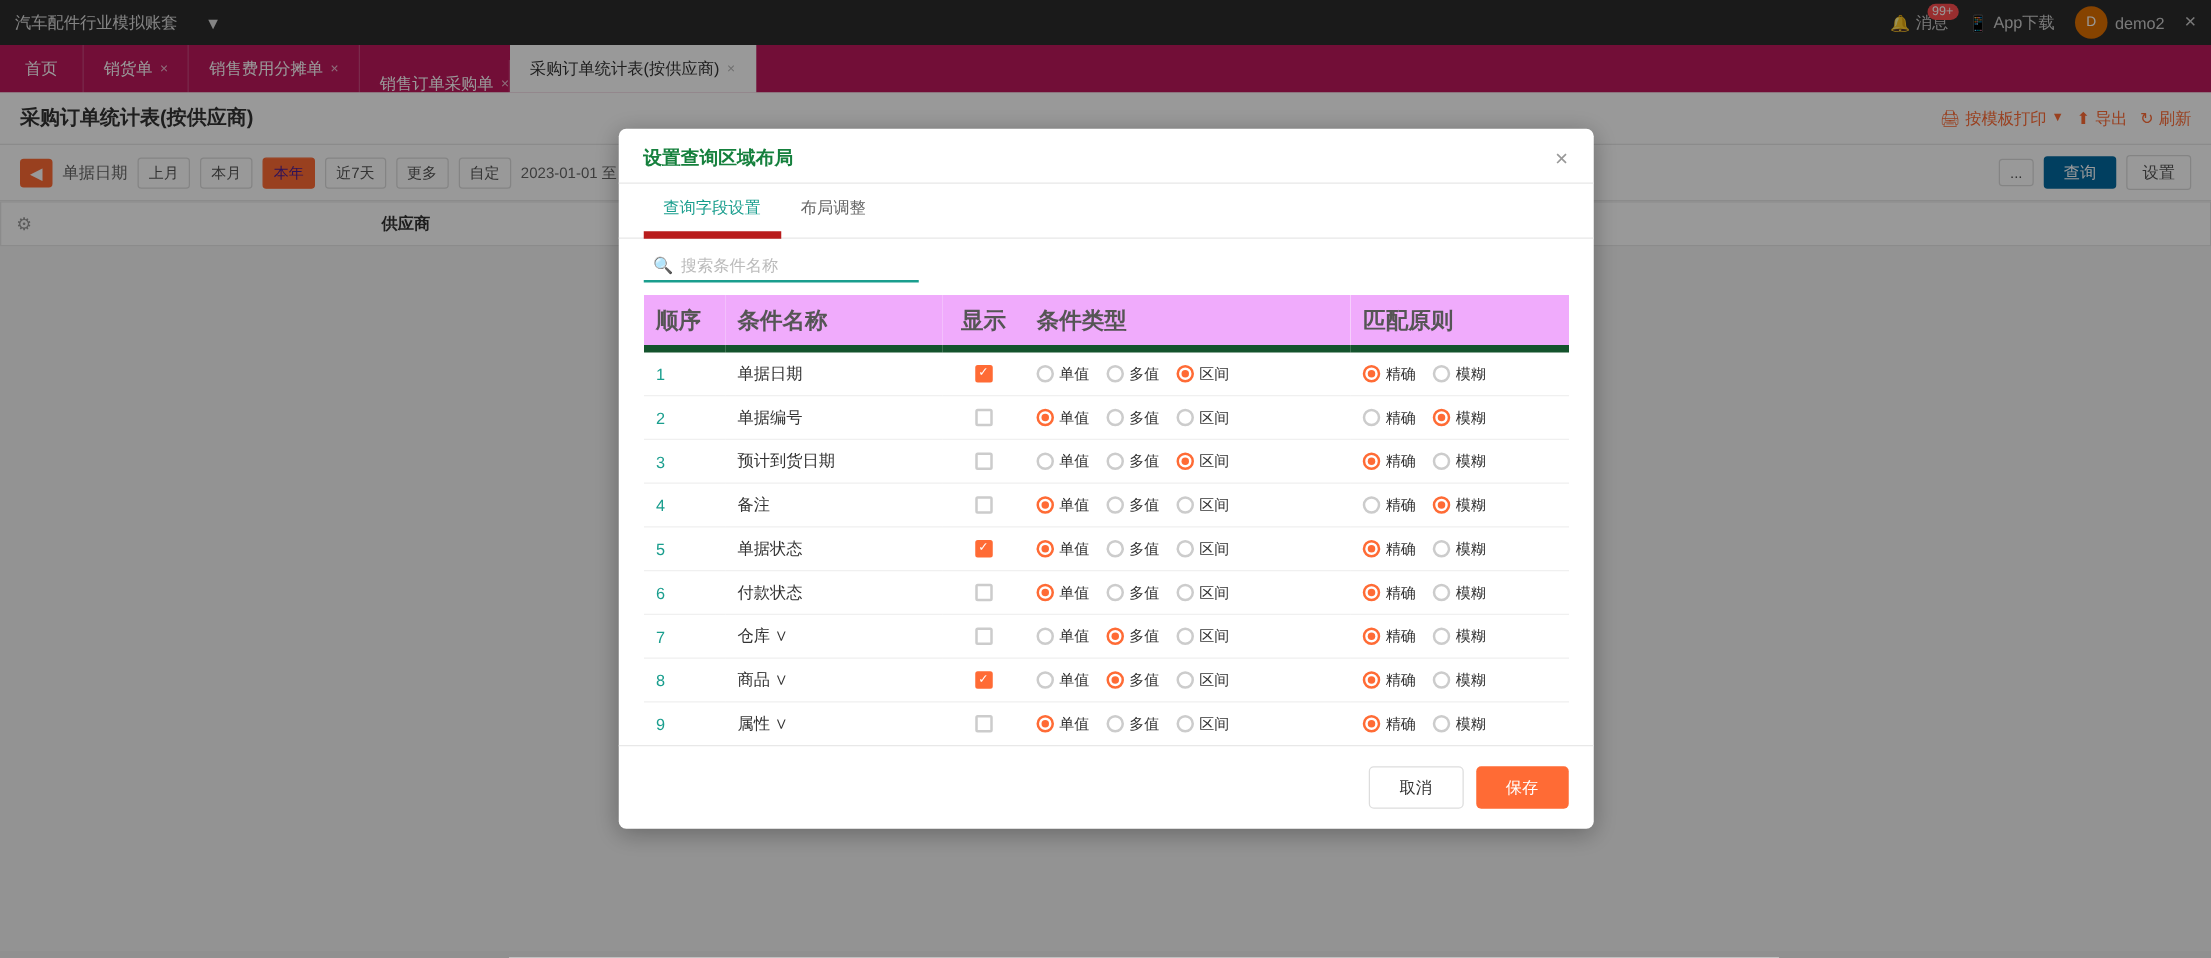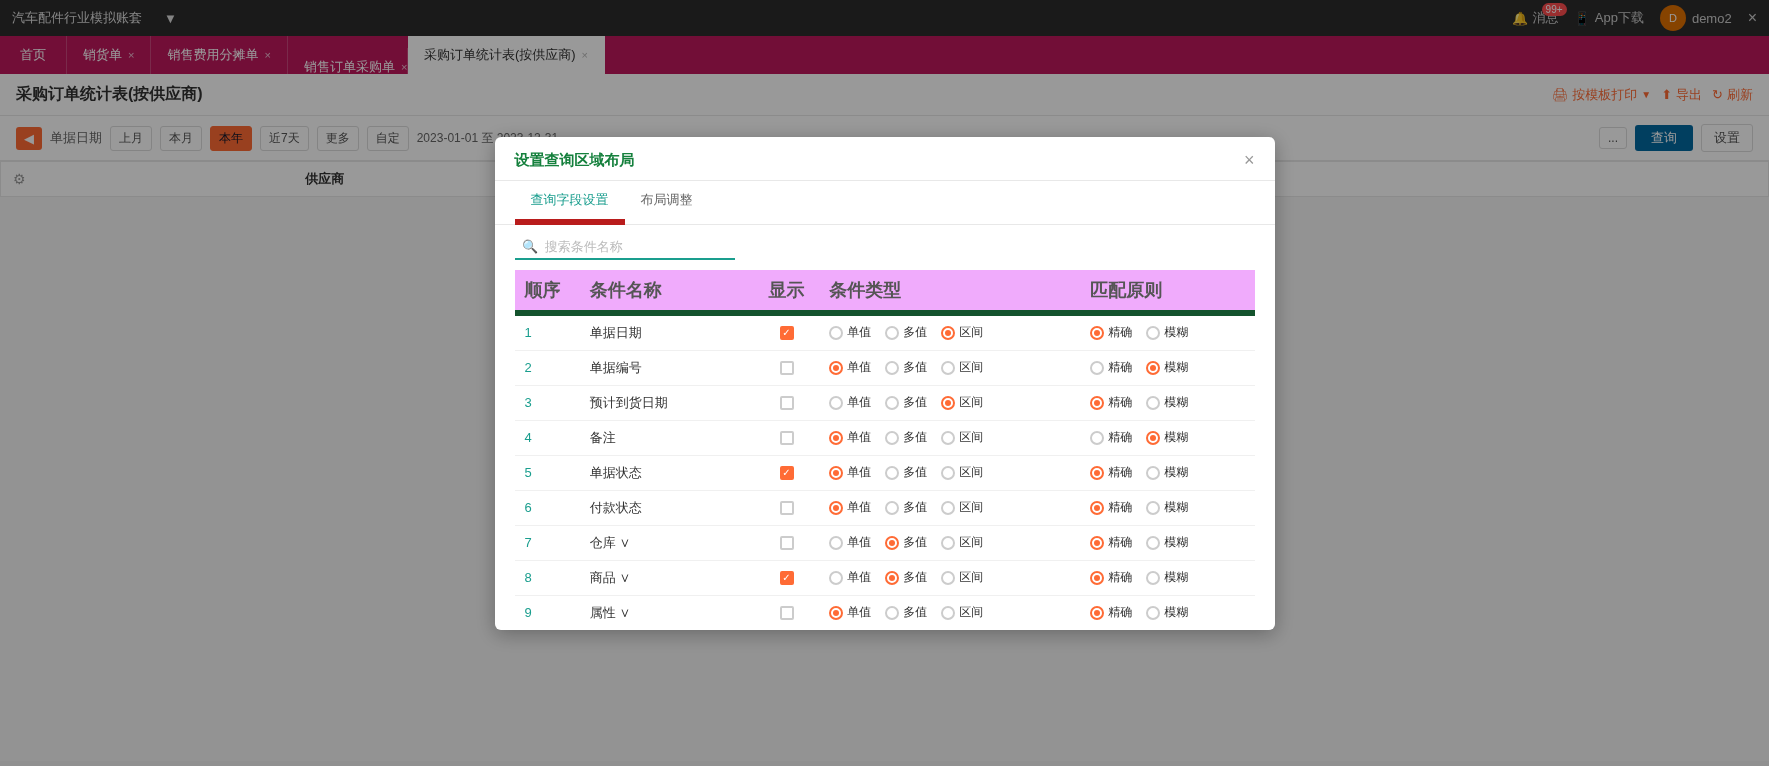--- a/index.html
+++ b/index.html
@@ -65,21 +65,21 @@
       padding: 8px 16px;
       display: flex;
       align-items: center;
       gap: 8px;
       border-bottom: 1px solid #e8e8e8;
       flex-wrap: wrap;
     }
     .filter-toggle { background: #ff6b35; color: white; border: none; padding: 4px 8px; border-radius: 3px; cursor: pointer; font-size: 13px; }
     .filter-date-label { color: #666; font-size: 13px; }
     .date-btn { padding: 3px 8px; border: 1px solid #ddd; border-radius: 3px; cursor: pointer; font-size: 12px; color: #555; background: #fff; }
-    .date-btn.active { background: #ff6b35; color: #0f172a; border-color: #ff6b35; }
+    .date-btn.active { background: #ff6b35; color: #4c1d95; border-color: #ff6b35; }
     .date-range { color: #666; font-size: 12px; }
     .search-btn { background: #0369a1; color: white; border: none; padding: 4px 16px; border-radius: 3px; cursor: pointer; font-size: 13px; margin-left: auto; }
     .set-btn { background: #fff; color: #555; border: 1px solid #ddd; padding: 4px 12px; border-radius: 3px; cursor: pointer; font-size: 13px; }
 
     
     .main-content {
       background: #f5f5f5;
       padding: 8px;
       height: calc(766px - 36px - 38px - 42px - 50px);
       overflow: auto;
@@ -740,14 +740,18 @@
                   <label class="radio-item">
                     <span>模糊</span>
                   </label>
                 </div>
               </td>
             </tr>
           </tbody>
       </table>
     </div>
 
+    <div class="modal-footer">
+      <button class="btn-cancel">取消</button>
+      <button class="btn-save">保存</button>
+    </div>
   </div>
 </div>
 
 </body></html>

